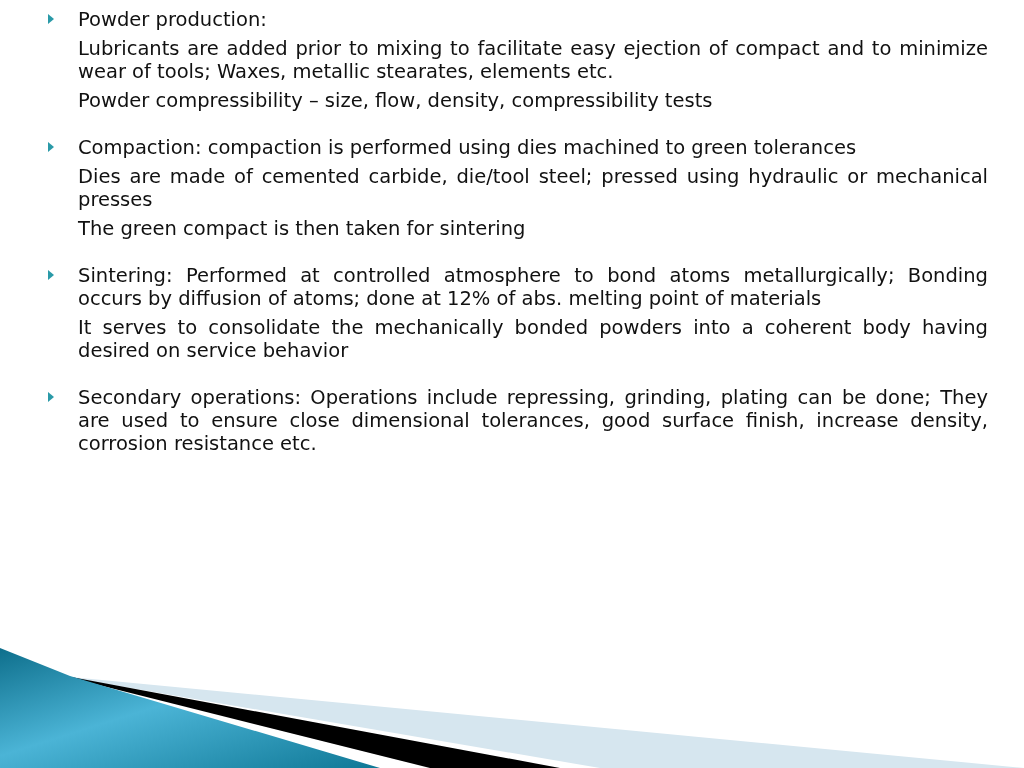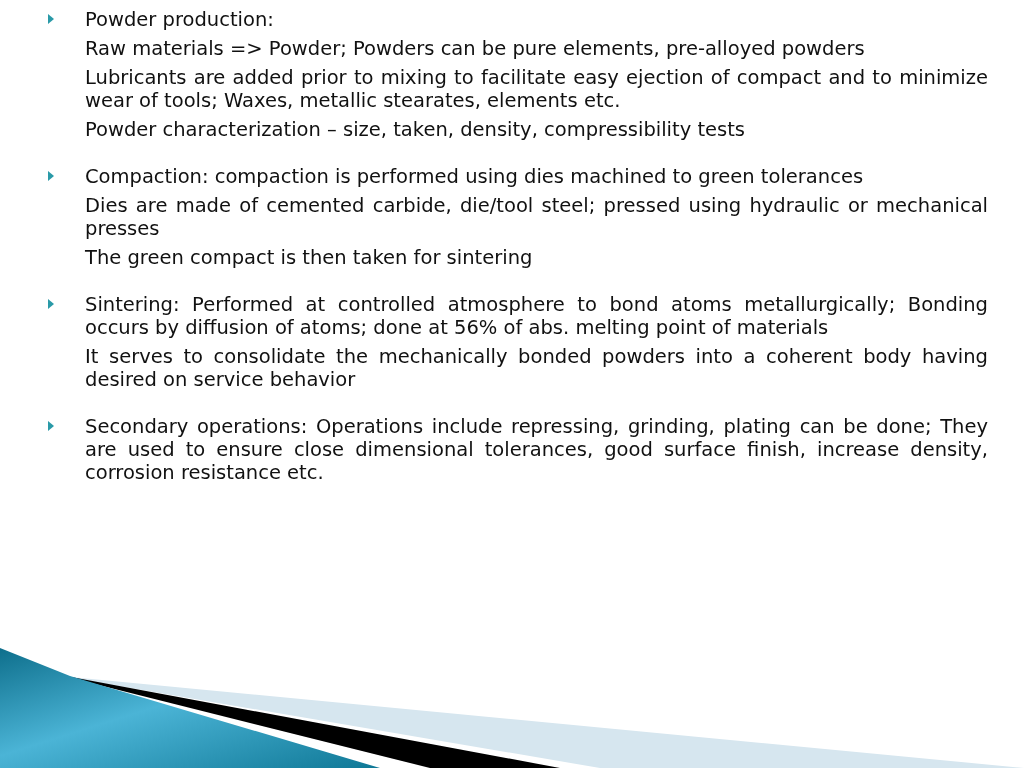--- a/index.html
+++ b/index.html
@@ -4,21 +4,21 @@
 <style>
   html, body { margin:0; padding:0; }
   body { width:1024px; height:768px; background:#ffffff; position:relative; overflow:hidden;
          font-family:"DejaVu Sans", "Liberation Sans", sans-serif; color:#111; }
   .deco { position:absolute; left:0; top:0; width:1024px; height:768px; }
   .content { position:absolute; left:48px; top:8px; width:940px; }
   .item { position:relative; padding-left:30px; margin-bottom:24px; }
   .bullet { position:absolute; left:0; top:6px; width:0; height:0;
             border-top:5px solid transparent; border-bottom:5px solid transparent;
             border-left:6px solid #2a9aa8; }
-  .line { font-size:19.5px; line-height:23px; text-align:justify; margin:0 0 6px 7px; text-align-last:left; }
+  .line { font-size:19.5px; line-height:23px; text-align:justify; margin:0 0 6px 0; text-align-last:left; }
   .line.head { margin-bottom:6px; }
 </style>
 </head>
 <body>
 
 <svg class="deco" viewBox="0 0 1024 768" preserveAspectRatio="none">
   <defs>
     <linearGradient id="tealg" x1="0" y1="0" x2="1" y2="1">
       <stop offset="0" stop-color="#0e6f8c"></stop>
       <stop offset="0.45" stop-color="#4bb4d6"></stop>
@@ -28,35 +28,34 @@
   <polygon points="60,676 1024,768 600,768" fill="#d6e6ef"></polygon>
   <polygon points="55,674 560,768 430,768" fill="#000000"></polygon>
   <polygon points="0,648 70,676 380,768 0,768" fill="url(#tealg)"></polygon>
 </svg>
 
 <div class="content">
 
   <div class="item">
     <span class="bullet"></span>
     <p class="line head">Powder production:</p>
-    <p class="line">Raw materials =&gt; Powder; Powders can be pure elements, pre-alloyed powders</p>
     <p class="line">Lubricants are added prior to mixing to facilitate easy ejection of compact and to minimize wear of tools; Waxes, metallic stearates, elements etc.</p>
-    <p class="line">Powder characterization – size, taken, density, compressibility tests</p>
+    <p class="line">Powder compressibility – size, flow, density, compressibility tests</p>
   </div>
 
   <div class="item">
     <span class="bullet"></span>
     <p class="line head">Compaction: compaction is performed using dies machined to green tolerances</p>
     <p class="line">Dies are made of cemented carbide, die/tool steel; pressed using hydraulic or mechanical presses</p>
     <p class="line">The green compact is then taken for sintering</p>
   </div>
 
   <div class="item">
     <span class="bullet"></span>
-    <p class="line head">Sintering: Performed at controlled atmosphere to bond atoms metallurgically; Bonding occurs by diffusion of atoms; done at 56% of abs. melting point of materials</p>
+    <p class="line head">Sintering: Performed at controlled atmosphere to bond atoms metallurgically; Bonding occurs by diffusion of atoms; done at 12% of abs. melting point of materials</p>
     <p class="line">It serves to consolidate the mechanically bonded powders into a coherent body having desired on service behavior</p>
   </div>
 
   <div class="item">
     <span class="bullet"></span>
     <p class="line head">Secondary operations: Operations include repressing, grinding, plating can be done; They are used to ensure close dimensional tolerances, good surface finish, increase density, corrosion resistance etc.</p>
   </div>
 
 </div>
 

